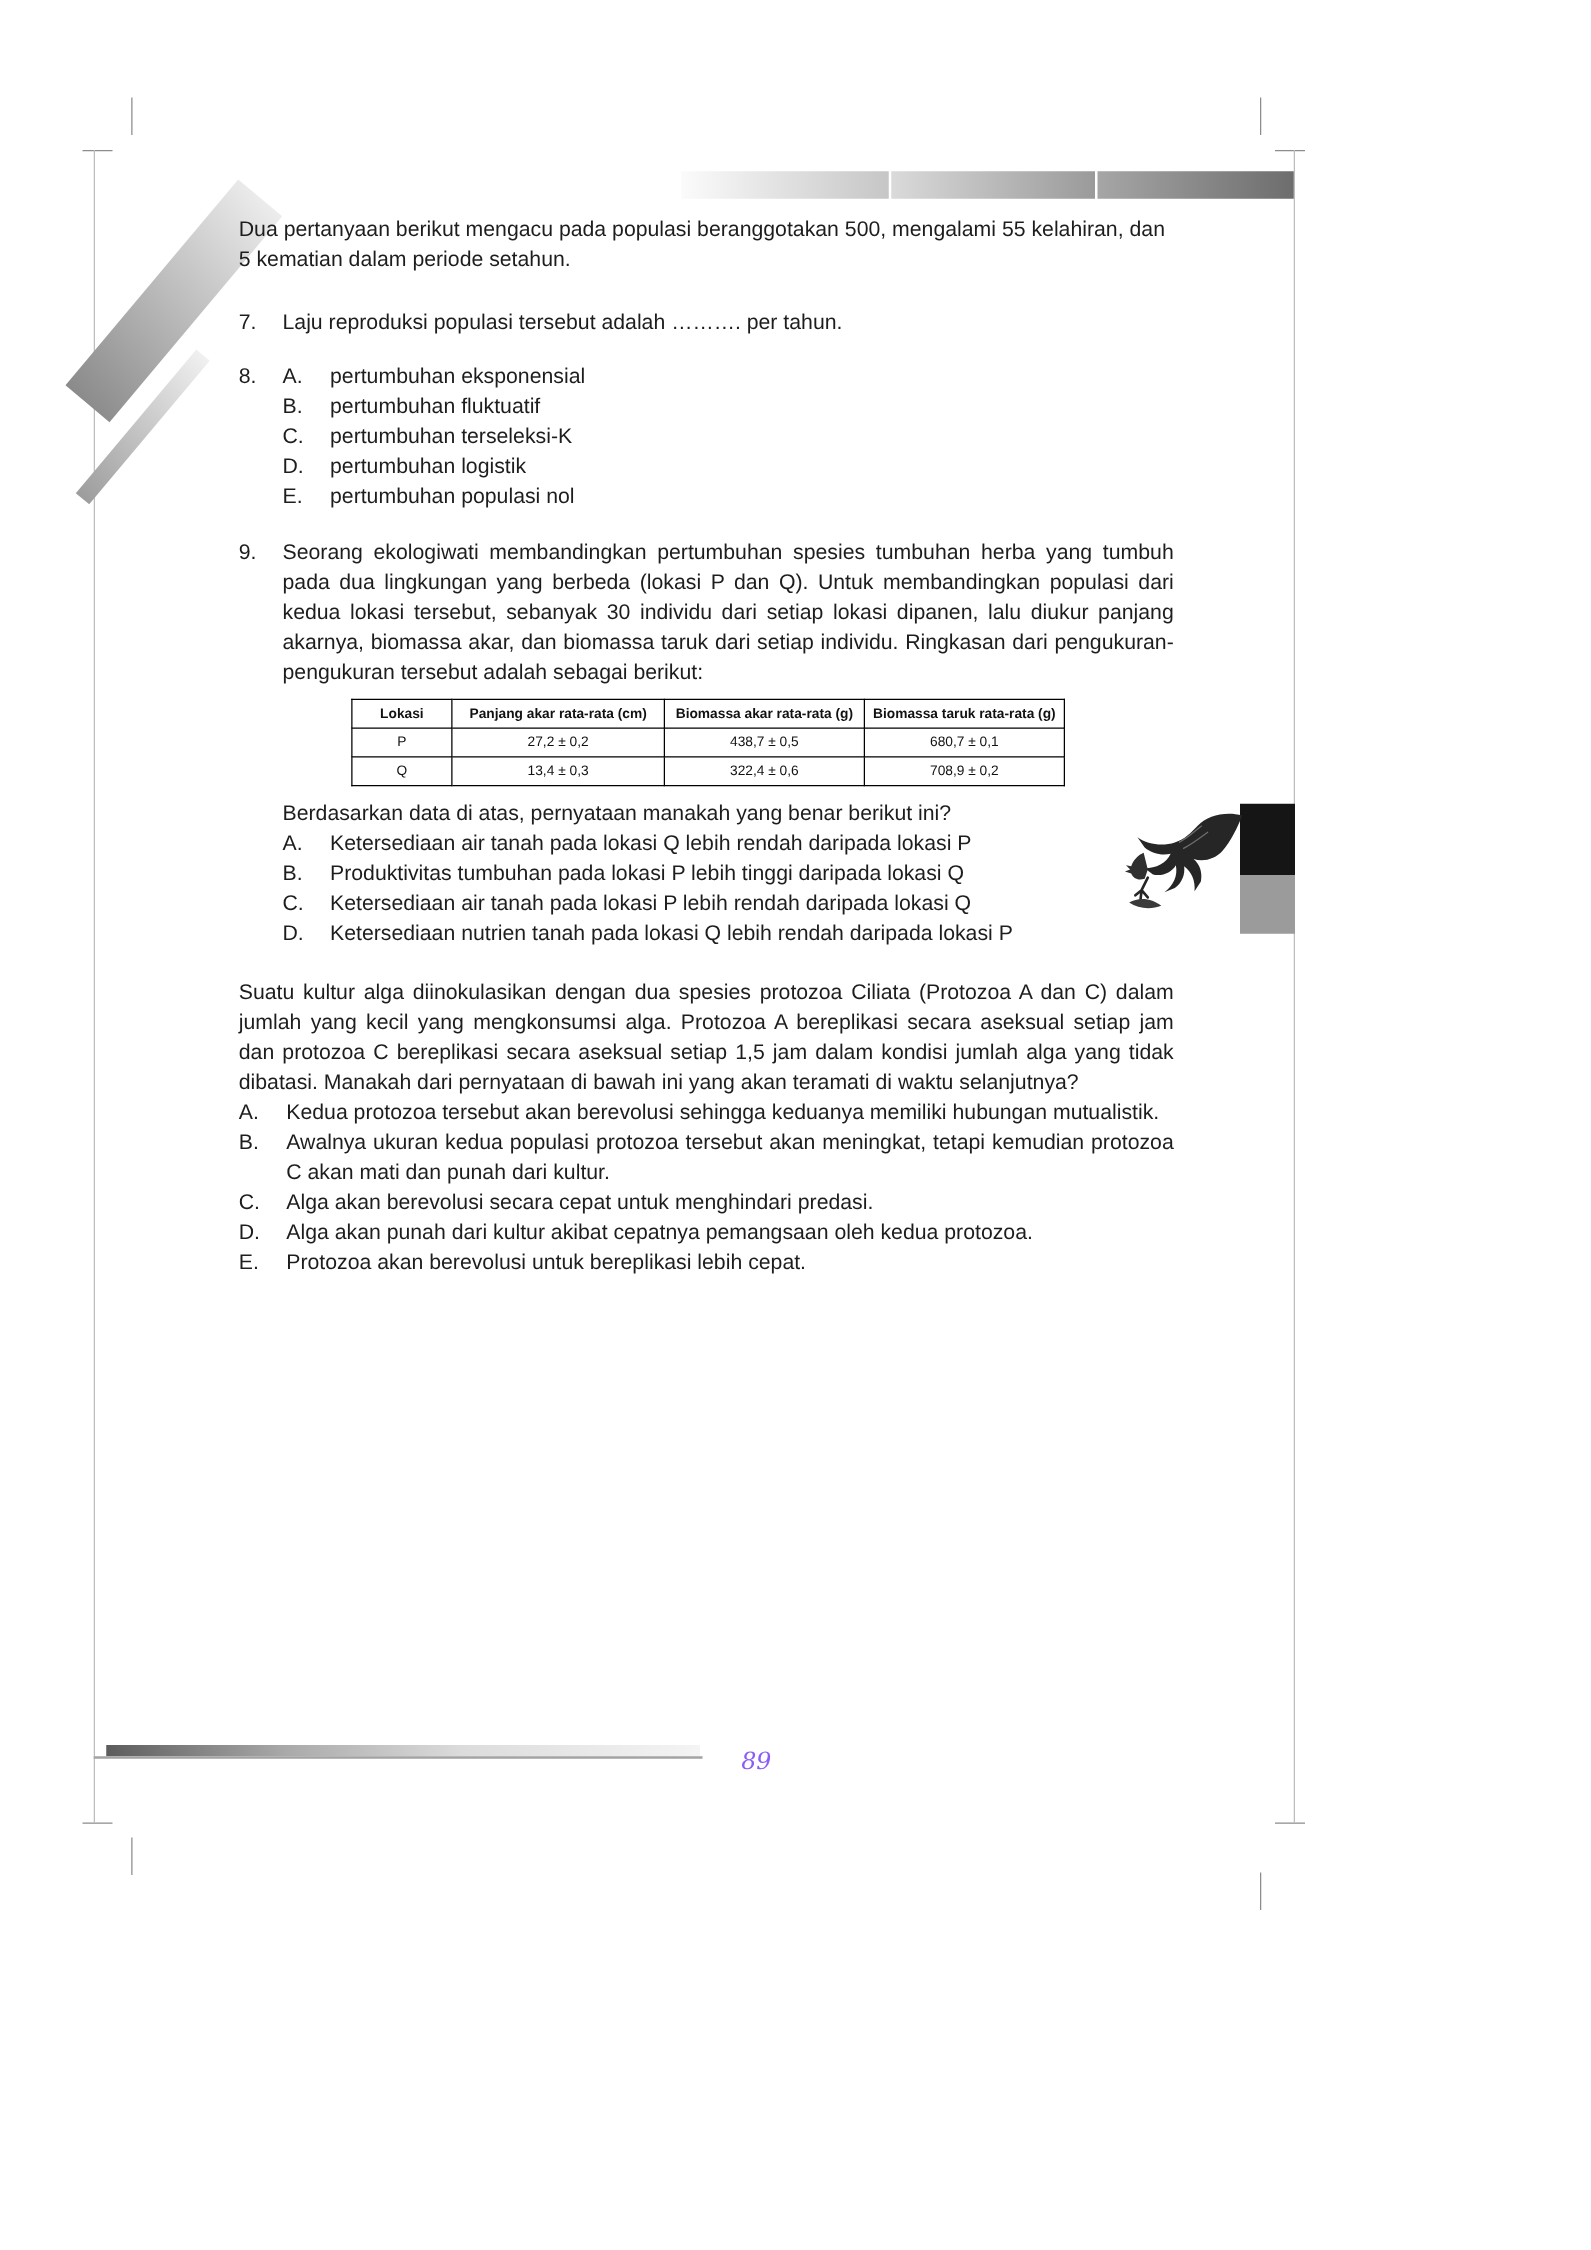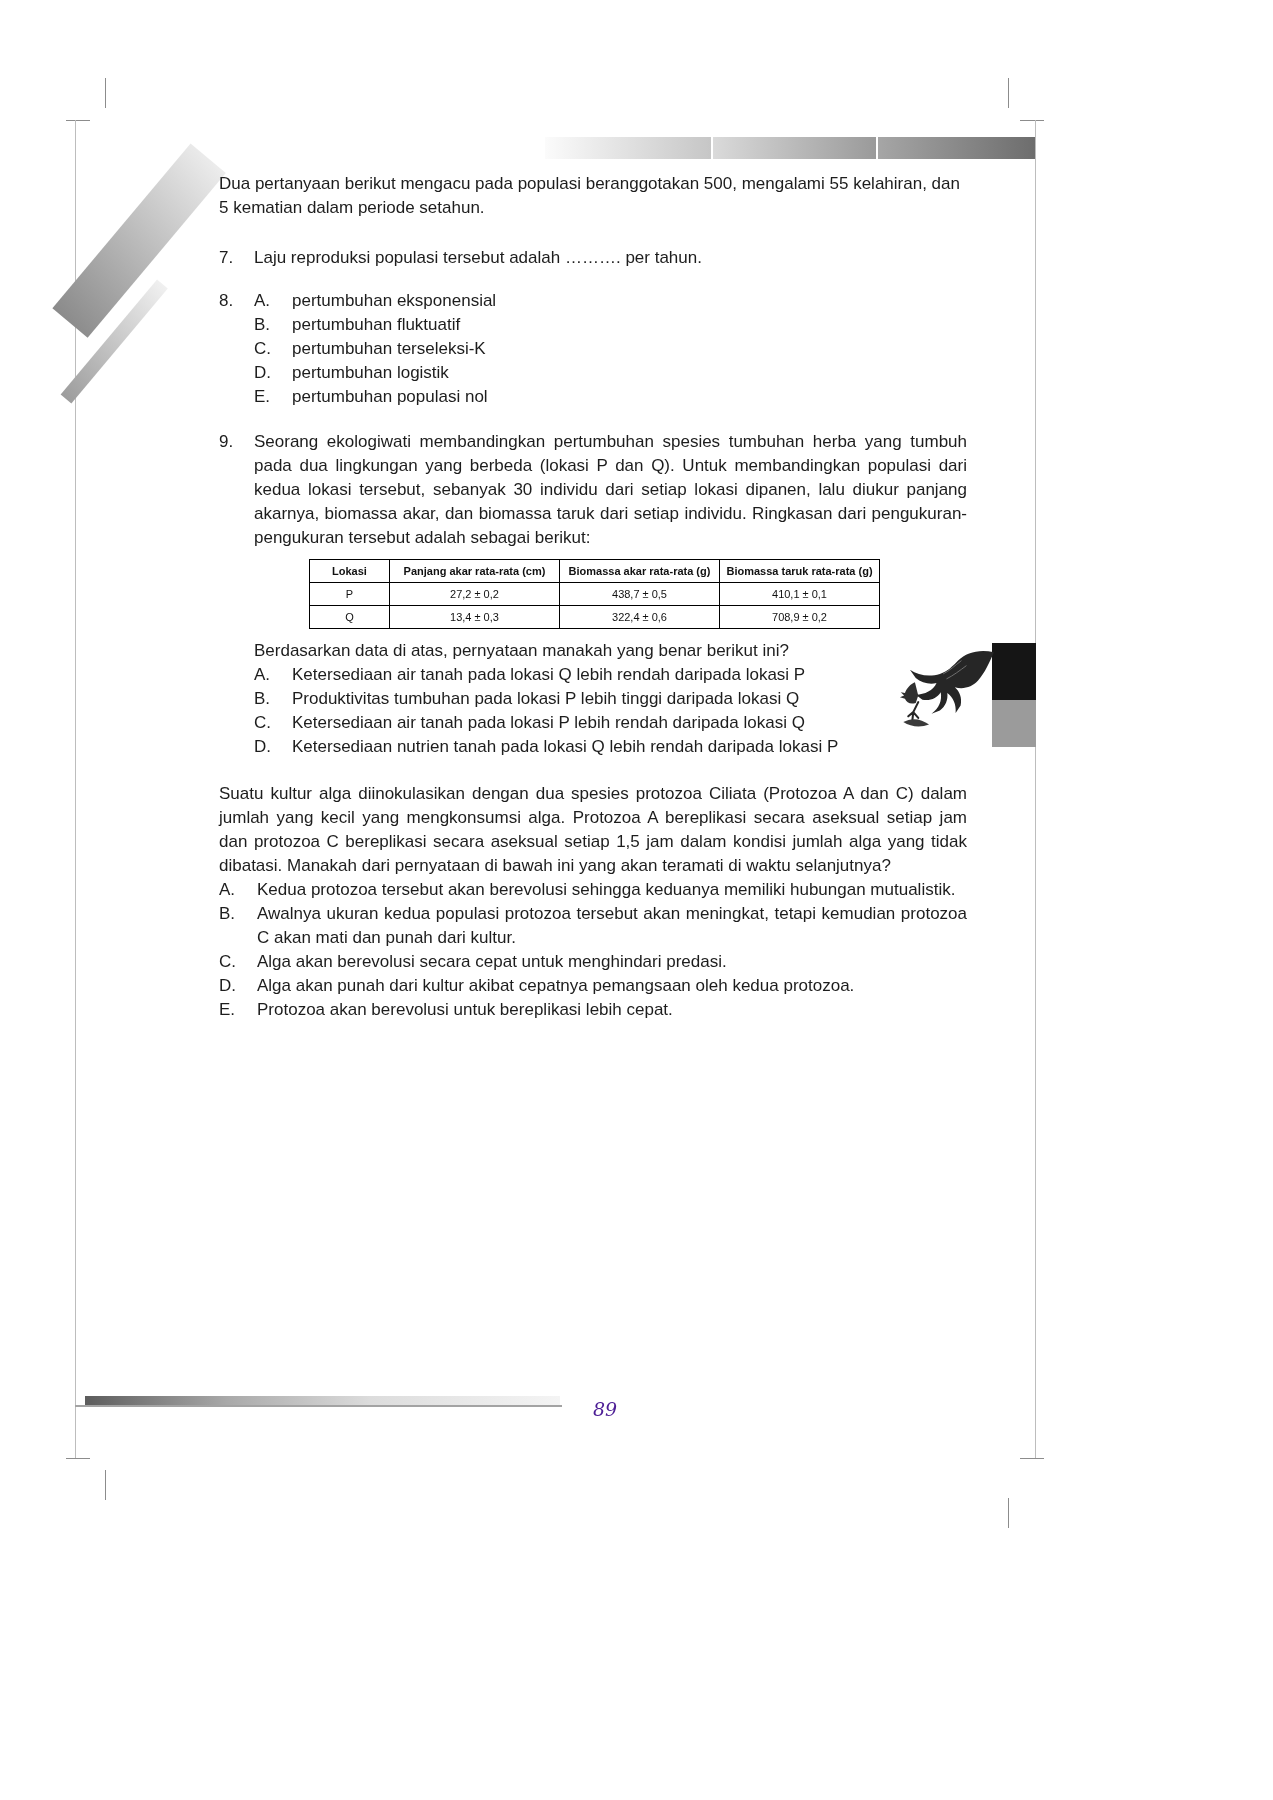--- a/index.html
+++ b/index.html
@@ -22,24 +22,24 @@
 
   
   .sq { position:absolute; }
 
   
   .bottombar { position:absolute; left:85px; top:1396px; width:475px; height:9px;
     background:linear-gradient(to right,#5c5c5c,#a9a9a9 30%,#dcdcdc 60%,#f4f4f4); }
   .bottomline { position:absolute; left:75px; top:1405px; width:487px; height:2px; background:#a3a3a3; }
 
   .pagenum { position:absolute; left:575px; top:1398px; width:60px; text-align:center;
-    font-family:"DejaVu Serif", serif; font-style:italic; font-size:19px; color:#4c1d95; }
-
-  
-  .content { position:absolute; left:219px; top:172px; width:748px; font-size:17px; line-height:24px; }
+    font-family:"DejaVu Serif", serif; font-style:italic; font-size:19px; color:#8b5cf6; }
+
+  
+  .content { position:absolute; left:191px; top:172px; width:748px; font-size:17px; line-height:24px; }
   .intro { margin:0; }
   .question { display:flex; }
   .q7  { margin-top:26px; }
   .q8  { margin-top:19px; }
   .q9  { margin-top:21px; }
   .q10 { margin-top:23px; }
   .qnum { flex:0 0 35px; }
   .qbody { flex:1; min-width:0; }
   .justify { text-align:justify; }
   .option { display:flex; }
@@ -143,21 +143,21 @@
               <th class="col-pan">Panjang akar rata-rata (cm)</th>
               <th class="col-bak">Biomassa akar rata-rata (g)</th>
               <th class="col-bta">Biomassa taruk rata-rata (g)</th>
             </tr>
           </thead>
           <tbody>
             <tr>
               <td>P</td>
               <td>27,2 ± 0,2</td>
               <td>438,7 ± 0,5</td>
-              <td>410,1 ± 0,1</td>
+              <td>680,7 ± 0,1</td>
             </tr>
             <tr>
               <td>Q</td>
               <td>13,4 ± 0,3</td>
               <td>322,4 ± 0,6</td>
               <td>708,9 ± 0,2</td>
             </tr>
           </tbody>
         </table>
 

